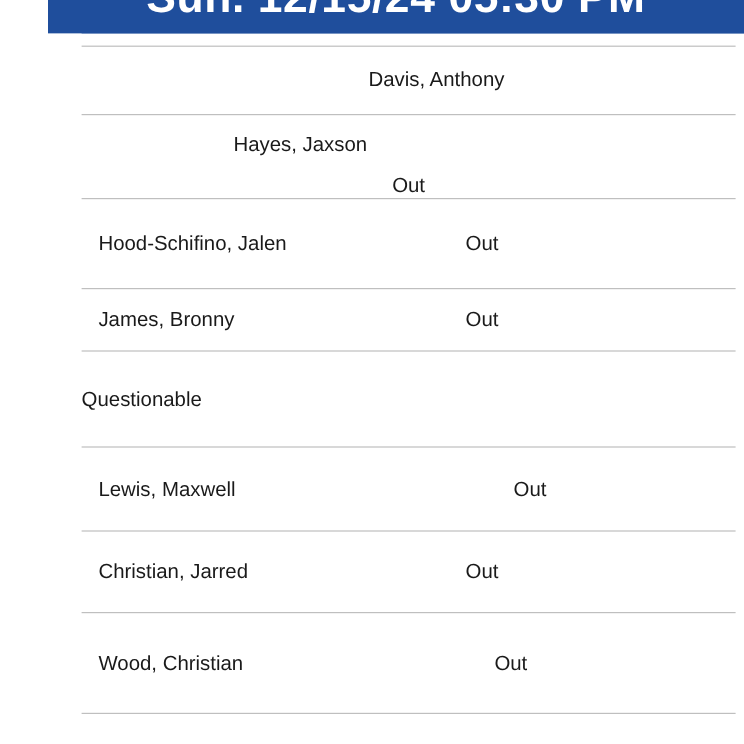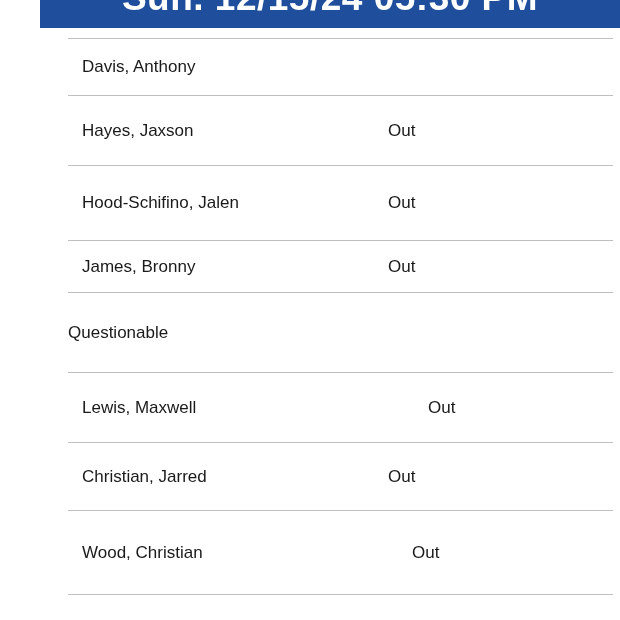--- a/index.html
+++ b/index.html
@@ -68,22 +68,22 @@
     font-size: 17px;
     color: #1a1a1a;
   }
   .cell-status {
     flex: 1;
     font-size: 17px;
     color: #1a1a1a;
   }
 
   
-  .h1 { height: 58px; }
-  .h2 { height: 70px; }
+  .h1 { height: 58px; justify-content: flex-end; }
+  .h2 { height: 70px; flex-direction: column; }
   .h3 { height: 75px; }
   .h4 { height: 52px; }
   .h5 { height: 80px; }
   .h6 { height: 70px; gap: 40px; }
   .h7 { height: 68px; }
   .h8 { height: 84px; gap: 24px; }
 
   .row .cell-name, .row .cell-status { display: flex; align-items: center; height: 100%; }
   .left-margin-block {
     position: absolute;

